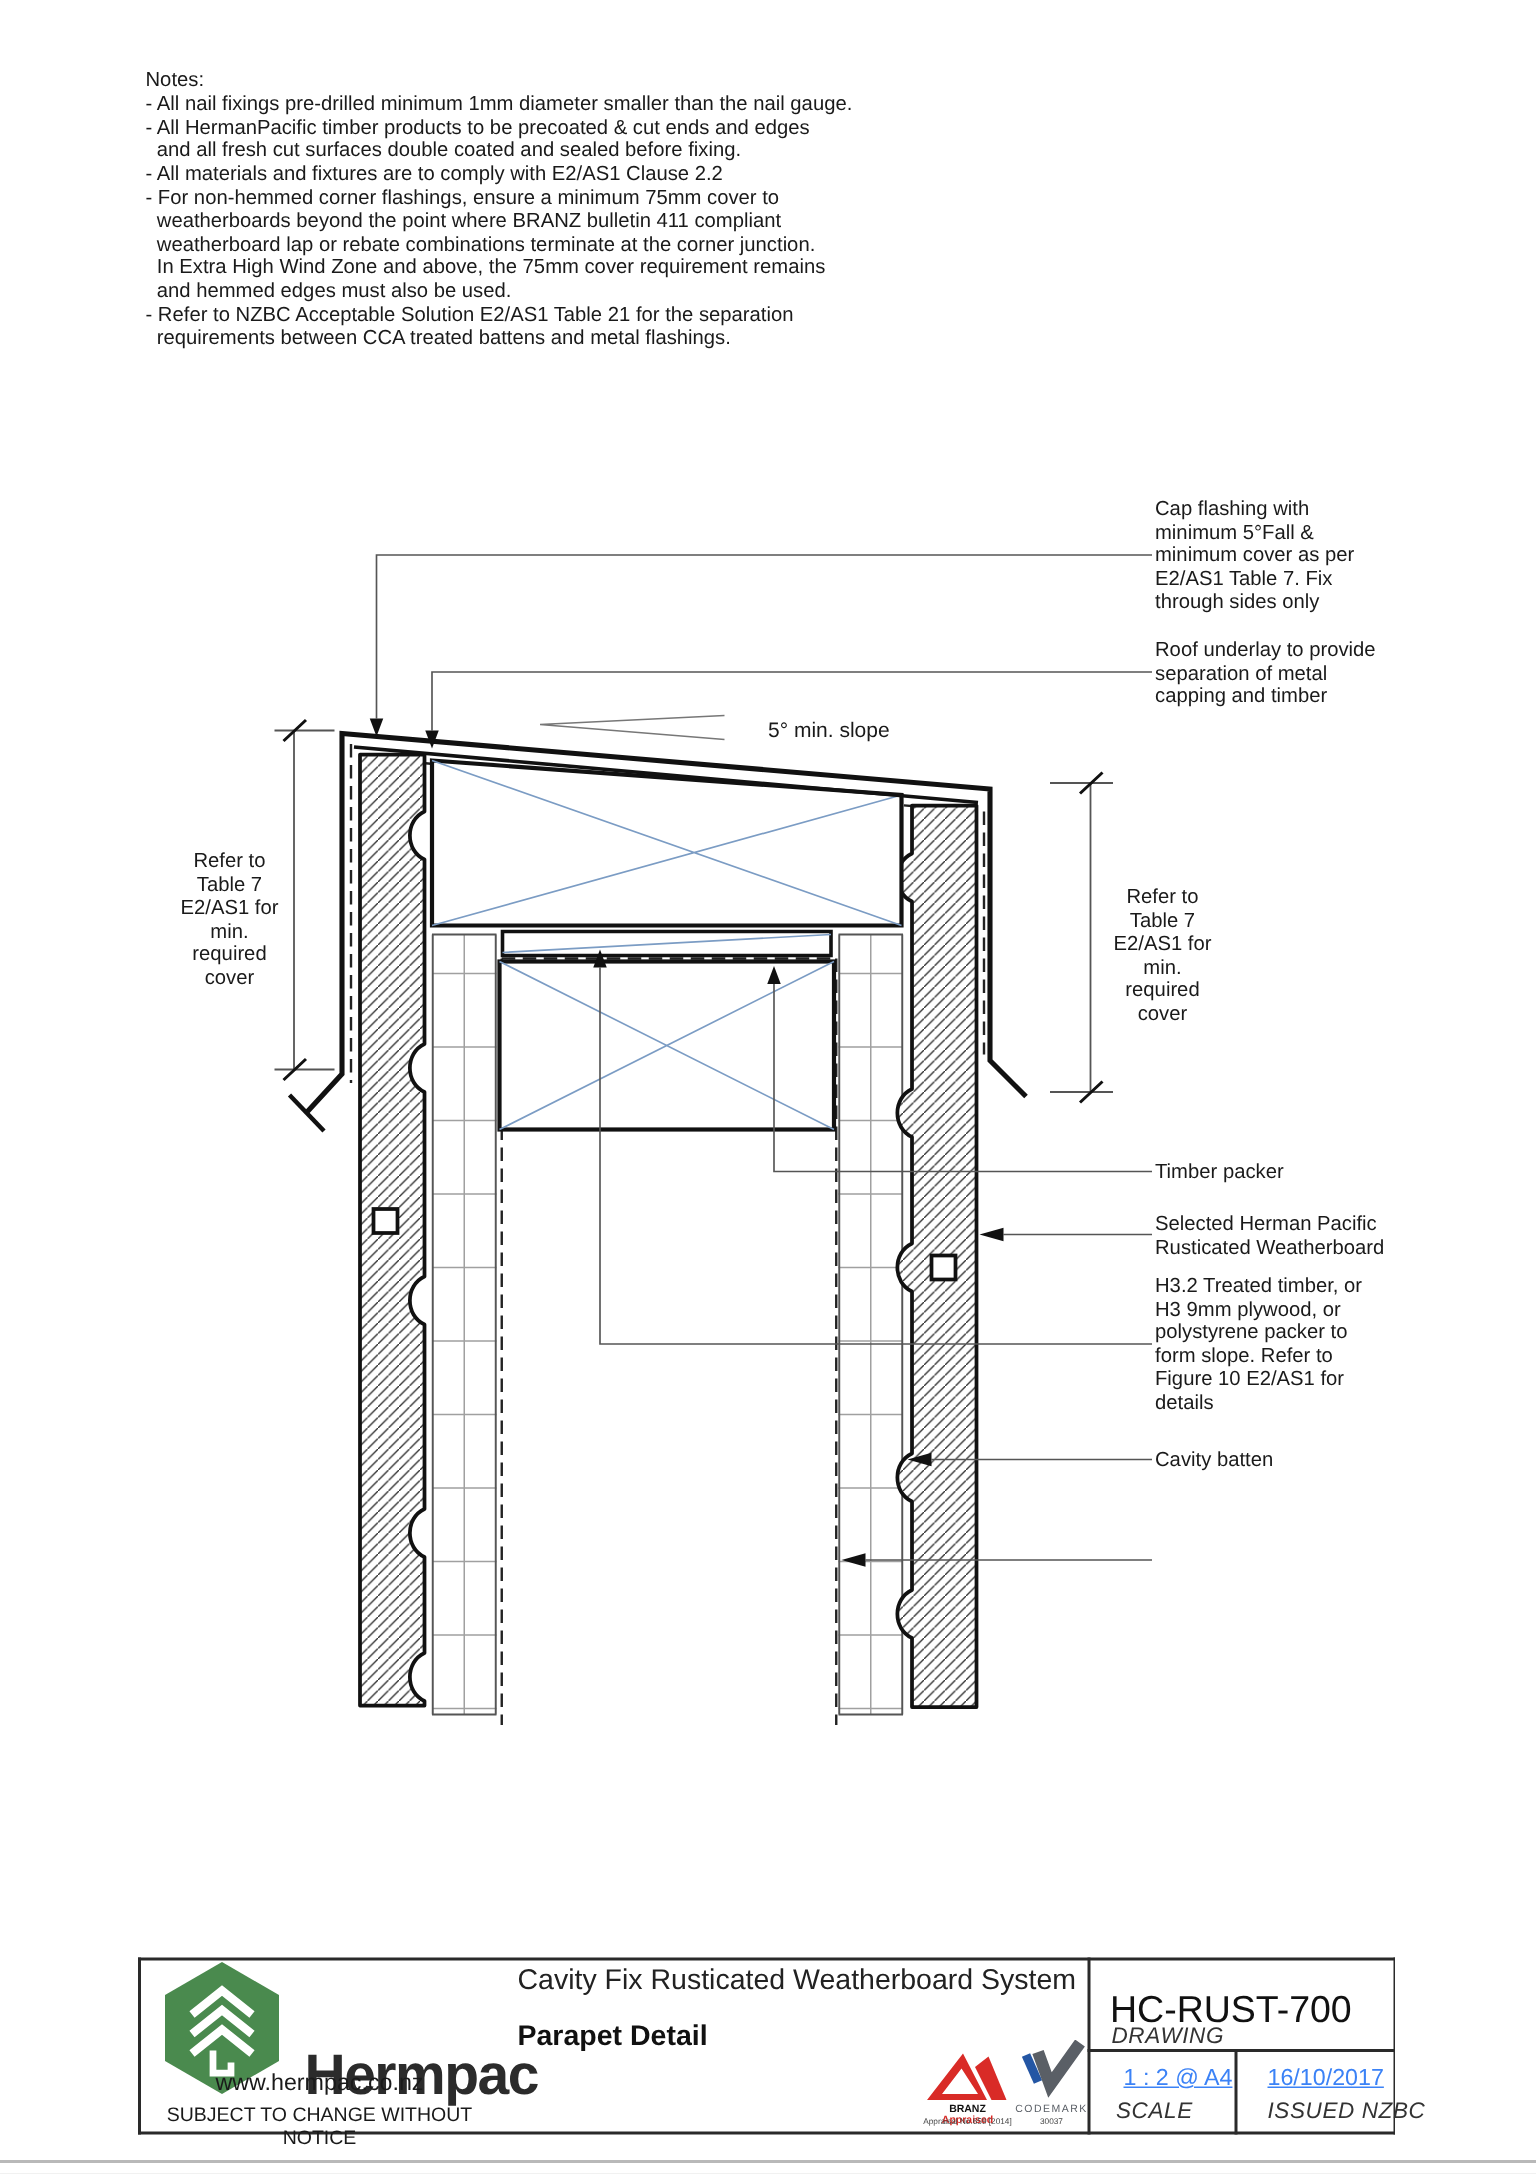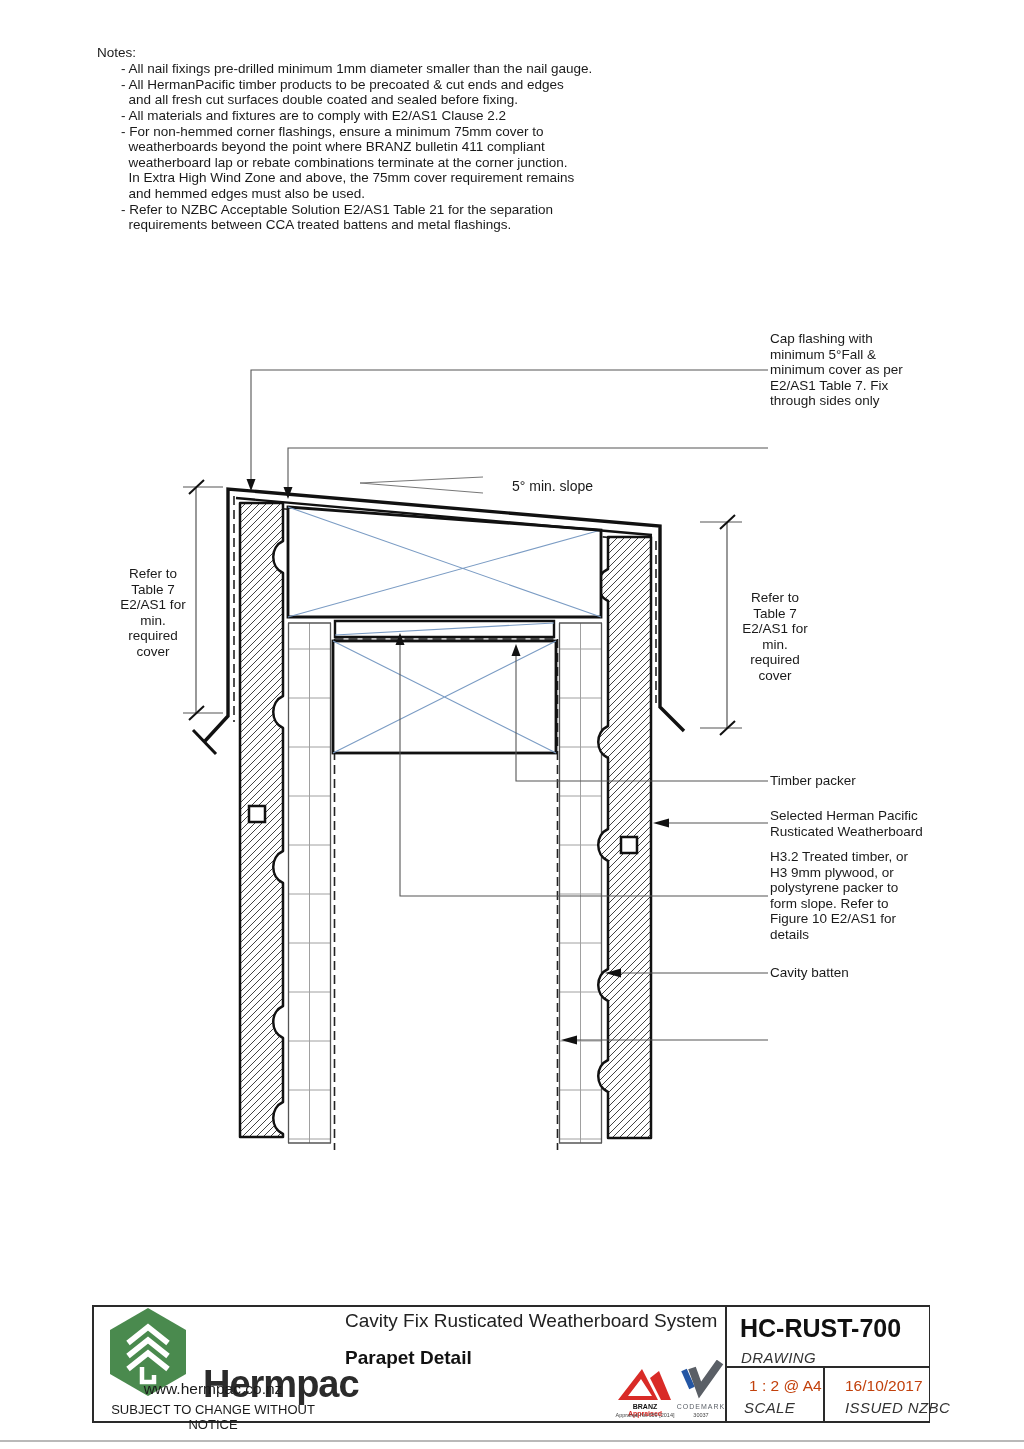--- a/index.html
+++ b/index.html
@@ -1,30 +1,30 @@
 <!DOCTYPE html>
 <html><head>
 <meta charset="utf-8">
 <style>
   html,body{margin:0;padding:0;background:#e8e8e8;}
   #page{position:relative;width:1024px;height:1449px;background:#ffffff;overflow:hidden;
         font-family:"Liberation Sans",sans-serif;color:#1a1a1a;}
   #drawing-svg{position:absolute;left:0;top:0;}
   .note-title{position:absolute;left:97px;top:45px;font-size:13.5px;}
-  .note-line{position:absolute;left:97px;font-size:13.5px;white-space:pre-wrap;margin-left:24px;}
+  .note-line{position:absolute;left:97px;font-size:13.5px;white-space:pre-wrap;}
   .ann{position:absolute;font-size:13.5px;line-height:15.5px;white-space:pre-line;}
   .ann-c{text-align:center;}
   .tb-line{position:absolute;background:#2a2a2a;}
   .tb-text{position:absolute;}
   .brand-name{font-size:38px;font-weight:700;letter-spacing:-1px;color:#2b2b2b;margin-top:36px;}
   .sys-title{font-size:19px;color:#222;}
   .dwg-title{font-size:19px;font-weight:700;color:#111;}
   .small-cap{font-size:15px;color:#333;letter-spacing:.4px;font-style:italic;}
-  .cell-val{font-size:15.5px;color:#c2410c;}
-  .dwg-num{font-size:25px;font-weight:700;color:#111;}
+  .cell-val{font-size:15.5px;color:#3b82f6;text-decoration:underline;}
+  .dwg-num{font-size:25px;font-weight:400;color:#111;margin-top:12px;}
   .tiny{font-size:6.5px;color:#444;}
   .gray-bottom{position:absolute;left:0;top:1440px;width:1024px;height:2px;background:#b9b9b9;}
 </style>
 </head>
 <body>
 
 <div id="page">
 
   <svg id="drawing-svg" width="1024" height="1449" viewBox="0 0 1024 1449">
     <defs>
@@ -135,20 +135,23 @@
     <div class="note-line" style="top:202px">- Refer to NZBC Acceptable Solution E2/AS1 Table 21 for the separation</div>
     <div class="note-line" style="top:217px">  requirements between CCA treated battens and metal flashings.</div>
   </div>
 
   <div class="ann" style="left:512px;top:479px;font-size:14px">5° min. slope</div>
   <div class="ann" style="left:770px;top:331px;width:170px">Cap flashing with
 minimum 5°Fall &amp;
 minimum cover as per
 E2/AS1 Table 7. Fix
 through sides only</div>
+  <div class="ann" style="left:770px;top:425px;width:180px">Roof underlay to provide
+separation of metal
+capping and timber</div>
   <div class="ann ann-c" style="left:111px;top:566px;width:84px">Refer to
 Table 7
 E2/AS1 for
 min.
 required
 cover</div>
   <div class="ann ann-c" style="left:733px;top:590px;width:84px">Refer to
 Table 7
 E2/AS1 for
 min.

